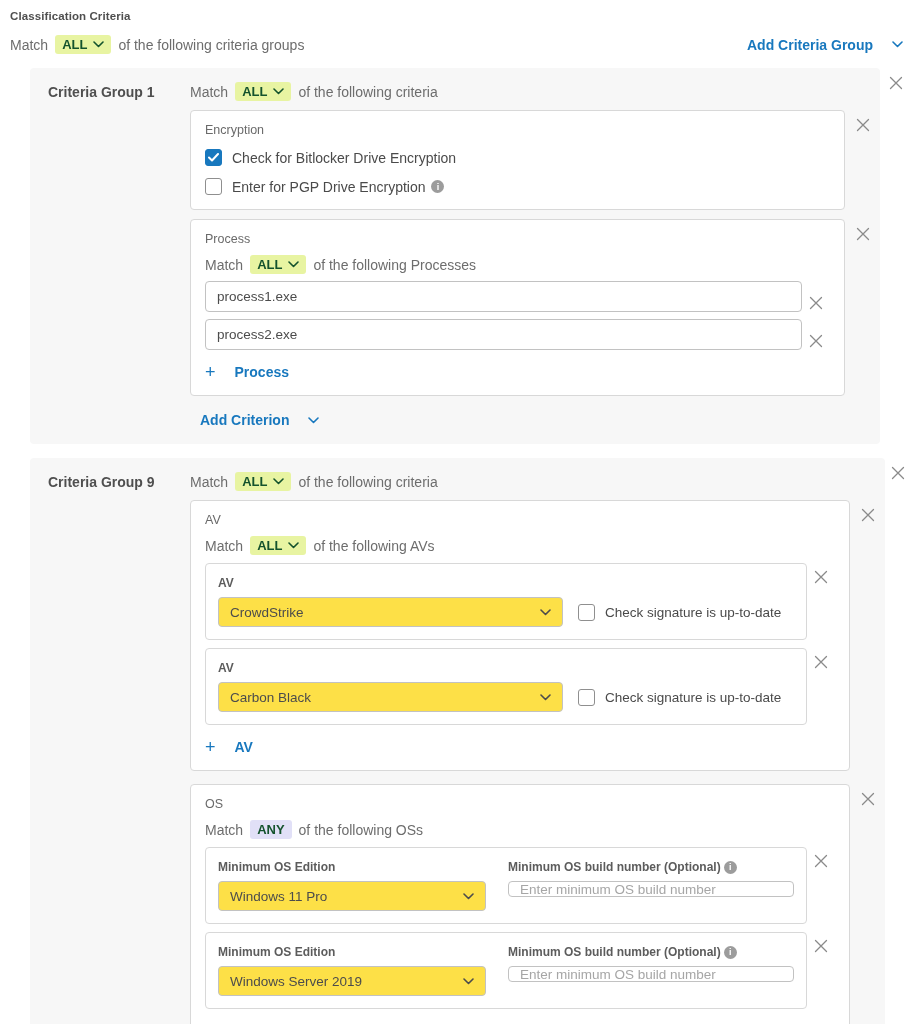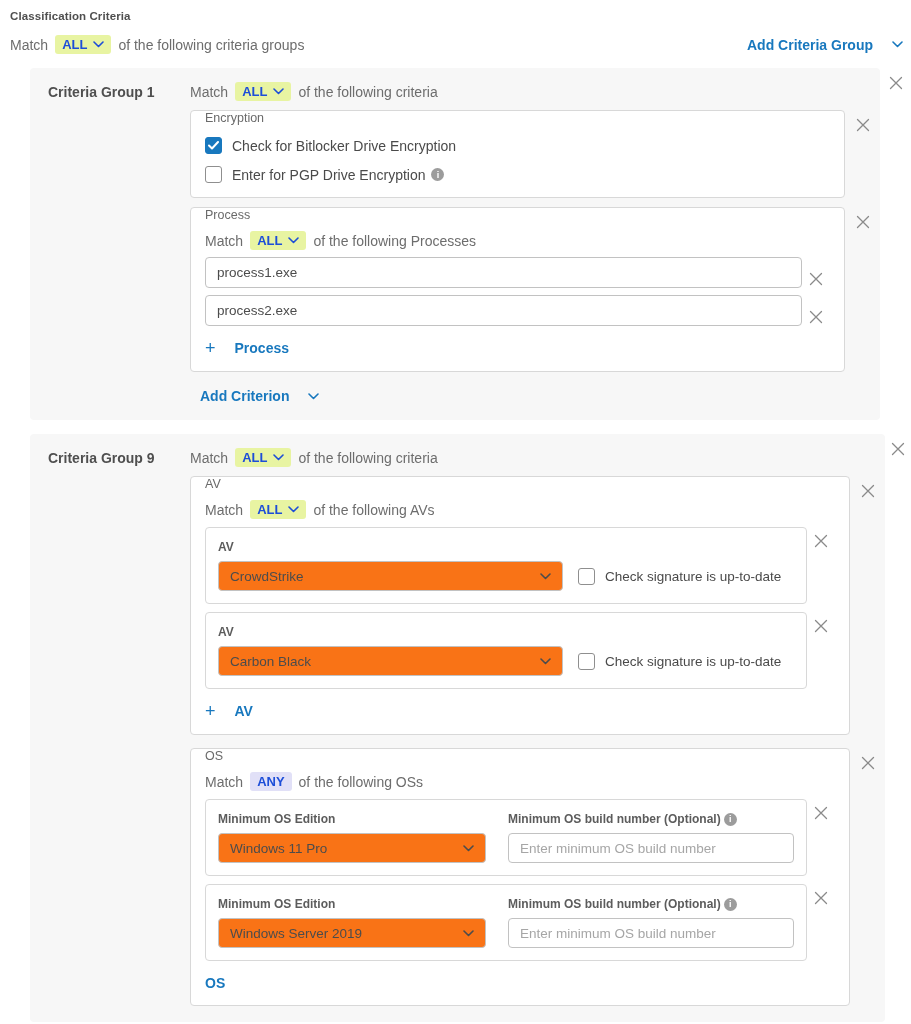--- a/index.html
+++ b/index.html
@@ -20,21 +20,21 @@
 
   .top-row {
     margin-top: 13px; margin-right: 8px;
     display: flex; align-items: center; justify-content: space-between;
   }
   .match-line { display: flex; align-items: center; gap: 7px; color: #6d6d6d; }
 
   .badge {
     display: inline-flex; align-items: center; gap: 6px;
     padding: 2px 7px; border-radius: 3px;
-    font-weight: 700; font-size: 13px; color: #1d4ed8;
+    font-weight: 700; font-size: 13px; color: #14532d;
     cursor: pointer;
   }
   .badge-all { background: #e8f4a2; }
   .badge-any { background: #e1e0f7; }
 
   .link-btn {
     color: #1878be; font-weight: 700; font-size: 14px;
     display: inline-flex; align-items: center; gap: 19px;
     cursor: pointer; background: none; border: none; padding: 0;
     font-family: inherit;
@@ -50,21 +50,21 @@
 
   .g-label {
     width: 160px; flex: 0 0 160px; padding: 2px 0 0 18px;
     font-weight: 700; color: #4f4f4f; font-size: 14px;
   }
   .g-content { flex: 1; min-width: 0; }
 
   .crit-row { display: flex; align-items: flex-start; margin-top: 9px; }
   .crit-box {
     flex: 1; background: #ffffff; border: 1px solid #d8d8d8; border-radius: 4px;
-    padding: 0 14px 14px 14px;
+    padding: 12px 14px 14px 14px;
   }
   .crit-x-slot { width: 35px; flex: 0 0 35px; display: flex; justify-content: center; padding-top: 6px; }
 
   .box-label { font-size: 12.5px; color: #6a6a6a; }
   .box-match { margin-top: 9px; display: flex; align-items: center; gap: 7px; font-size: 14px; }
 
   .close-btn {
     background: none; border: none; padding: 2px; cursor: pointer;
     display: inline-flex; color: #8a8a8a; line-height: 0;
   }
@@ -102,32 +102,32 @@
   .inner-row { display: flex; align-items: flex-start; margin-top: 8px; }
   .inner-box {
     flex: 1; border: 1px solid #d8d8d8; border-radius: 4px; background: #fff;
     padding: 10px 12px 12px 12px;
   }
   .inner-row .x-slot { width: 28px; flex: 0 0 28px; display: flex; justify-content: center; padding-top: 5px; }
 
   .field-label { font-size: 12px; font-weight: 700; color: #5c5c5c; display: inline-flex; align-items: center; }
   .select {
     margin-top: 7px; height: 30px; border: 1px solid #c2c2c2; border-radius: 4px;
-    background: #f97316; display: flex; align-items: center; justify-content: space-between;
+    background: #fde047; display: flex; align-items: center; justify-content: space-between;
     padding: 0 11px; font-size: 13.5px; color: #4c4c4c; cursor: pointer;
   }
 
   .av-control-row { display: flex; align-items: center; margin-top: 0; }
   .av-select-wrap { width: 345px; flex: 0 0 345px; }
   .av-cb { margin-left: 15px; margin-top: 7px; }
 
   .os-cols { display: flex; }
   .os-col1 { width: 268px; flex: 0 0 268px; margin-right: 22px; }
   .os-col2 { width: 286px; flex: 0 0 286px; }
-  .os-col2 .text-input { width: 100%; height: 30px; margin-top: 7px; }
+  .os-col2 .text-input { width: 100%; height: 16px; margin-top: 7px; }
 </style>
 </head>
 <body>
 
 <div class="page">
 
   <div class="section-title">Classification Criteria</div>
 
   <div class="top-row">
     <div class="match-line">

